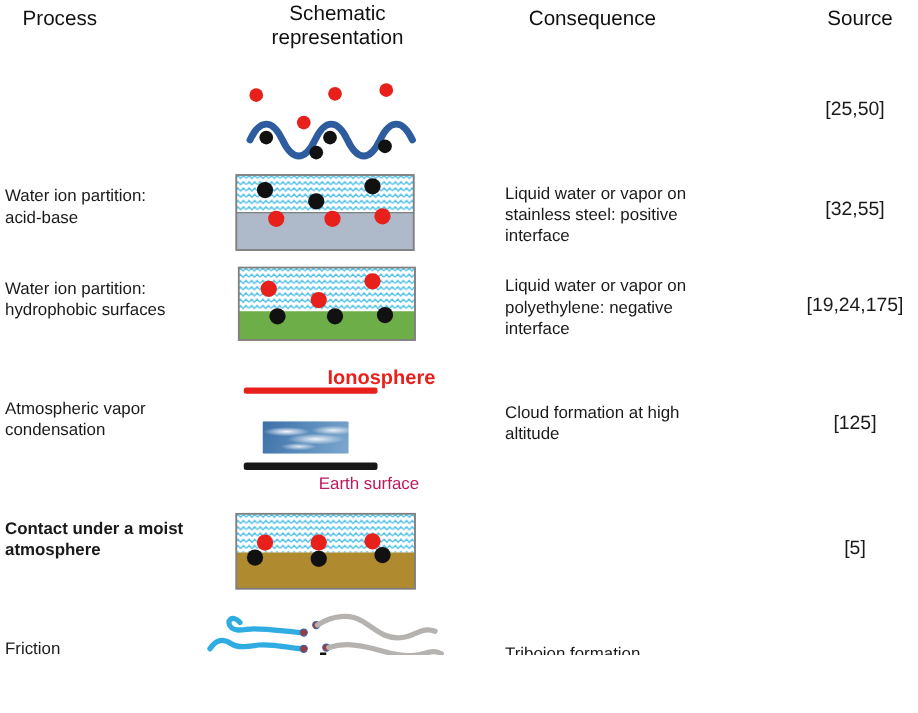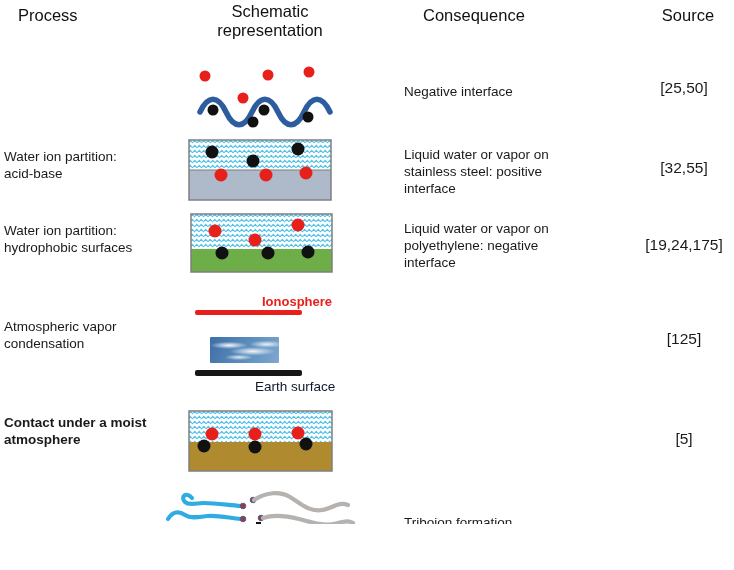--- a/index.html
+++ b/index.html
@@ -10,22 +10,22 @@
   .src{position:absolute;font-size:15.5px;width:104px;left:632px;text-align:center;}
   .schsvg{position:absolute;}
   .bar{position:absolute;border-radius:2px;}
   .cloud{position:absolute;border-radius:1px;
     background-image:
       radial-gradient(ellipse 26px 5px at 28% 32%, rgba(255,255,255,.95), rgba(255,255,255,0) 72%),
       radial-gradient(ellipse 32px 6px at 62% 55%, rgba(255,255,255,.9), rgba(255,255,255,0) 72%),
       radial-gradient(ellipse 20px 4px at 42% 78%, rgba(255,255,255,.8), rgba(255,255,255,0) 72%),
       radial-gradient(ellipse 24px 5px at 82% 28%, rgba(255,255,255,.85), rgba(255,255,255,0) 72%),
       linear-gradient(115deg,#3D6FA8 0%,#5D8FBE 55%,#7FA8CF 100%);}
-  .iono{position:absolute;font-size:13px;font-weight:bold;color:#E8201C;}
-  .earth{position:absolute;font-size:13.5px;color:#0f172a;}
+  .iono{position:absolute;font-size:16px;font-weight:bold;color:#E8201C;}
+  .earth{position:absolute;font-size:13.5px;color:#be185d;}
   svg text{font-family:"Liberation Sans",sans-serif;}
 </style>
 </head>
 <body>
 
 <div id="page">
 
   <div class="hdr" style="left:18px;top:6px;">Process</div>
   <div class="hdr" style="left:423px;top:6px;">Consequence</div>
   <div class="hdr" style="left:195px;top:2px;width:150px;text-align:center;">Schematic representation</div>
@@ -35,21 +35,20 @@
     <path d="M10,52 c8,-17 18,-17 26,0 c8,17 18,17 26,0 c8,-17 18,-17 26,0 c8,17 18,17 26,0 c8,-17 18,-17 26,0" stroke="#2E5D9F" stroke-width="5.5" fill="none" stroke-linecap="round"></path>
     <circle cx="23" cy="50" r="5.5" fill="#111"></circle>
     <circle cx="63" cy="62" r="5.5" fill="#111"></circle>
     <circle cx="74" cy="50" r="5.5" fill="#111"></circle>
     <circle cx="118" cy="57" r="5.5" fill="#111"></circle>
     <circle cx="15" cy="16" r="5.5" fill="#E8201C"></circle>
     <circle cx="53" cy="38" r="5.5" fill="#E8201C"></circle>
     <circle cx="78" cy="15" r="5.5" fill="#E8201C"></circle>
     <circle cx="119" cy="12" r="5.5" fill="#E8201C"></circle>
   </svg>
-  <div class="lbl" style="left:404px;top:83px;width:190px;">Negative interface</div>
   <div class="src" style="top:79px;">[25,50]</div>
 
   <div class="lbl" style="left:4px;top:148px;width:170px;">Water ion partition:
 acid-base</div>
   <svg class="schsvg" style="left:188px;top:139px;" width="144" height="62" viewBox="0 0 144 62">
     <defs>
       <pattern id="pat2" width="9" height="5" patternUnits="userSpaceOnUse">
         <path d="M0,3.8 L2.25,1.4 L4.5,3.8 L6.75,1.4 L9,3.8" stroke="#54C2E8" stroke-width="1.1" fill="none"></path>
       </pattern>
     </defs>
@@ -96,20 +95,22 @@
 
   <div class="lbl" style="left:4px;top:318px;width:170px;">Atmospheric vapor
 condensation</div>
   <div style="position:absolute;left:185px;top:293px;width:158px;height:102px;">
     <div class="iono" style="left:77px;top:1px;">Ionosphere</div>
     <div class="bar" style="left:10px;top:17px;width:107px;height:5px;background:#E8201C;"></div>
     <div class="cloud" style="left:25px;top:44px;width:69px;height:26px;"></div>
     <div class="bar" style="left:10px;top:77px;width:107px;height:6px;background:#171717;"></div>
     <div class="earth" style="left:70px;top:86px;">Earth surface</div>
   </div>
+  <div class="lbl" style="left:404px;top:321px;width:190px;">Cloud formation at high
+altitude</div>
   <div class="src" style="top:330px;">[125]</div>
 
   <div class="lbl" style="left:4px;top:414px;width:170px;font-weight:bold;">Contact under a moist
 atmosphere</div>
   <svg class="schsvg" style="left:188px;top:410px;" width="145" height="62" viewBox="0 0 145 62">
     <defs>
       <pattern id="pat5" width="9" height="5" patternUnits="userSpaceOnUse">
         <path d="M0,3.8 L2.25,1.4 L4.5,3.8 L6.75,1.4 L9,3.8" stroke="#54C2E8" stroke-width="1.1" fill="none"></path>
       </pattern>
     </defs>
@@ -119,20 +120,21 @@
     <circle cx="24" cy="24" r="6.5" fill="#E8201C"></circle>
     <circle cx="67" cy="24" r="6.5" fill="#E8201C"></circle>
     <circle cx="110" cy="23" r="6.5" fill="#E8201C"></circle>
     <circle cx="16" cy="36" r="6.5" fill="#111"></circle>
     <circle cx="67" cy="37" r="6.5" fill="#111"></circle>
     <circle cx="118" cy="34" r="6.5" fill="#111"></circle>
     <rect x="1" y="1" width="143" height="60" fill="none" stroke="#7F7F7F" stroke-width="1.5"></rect>
   </svg>
   <div class="src" style="top:430px;">[5]</div>
 
+  <div class="lbl" style="left:4px;top:510px;width:170px;">Friction</div>
   <svg class="schsvg" style="left:158px;top:486px;" width="212" height="84" viewBox="0 0 212 84">
 
     <path d="M34,12 c-6,-7 -12,-1 -7,4 c4,4 12,1 18,1 c14,0 24,2 38,3" stroke="#2FADE3" stroke-width="4.2" fill="none" stroke-linecap="round"></path>
     <path d="M10,33 c5,-8 11,-8 17,-4 c6,4 14,2 22,1 c12,-1 22,2 34,3" stroke="#2FADE3" stroke-width="4.2" fill="none" stroke-linecap="round"></path>
     <circle cx="85" cy="20" r="2.8" fill="#9E3B33" stroke="#4A5FA5" stroke-width="1"></circle>
     <circle cx="85" cy="33" r="2.8" fill="#9E3B33" stroke="#4A5FA5" stroke-width="1"></circle>
 
     <circle cx="95" cy="14" r="2.8" fill="#9E3B33" stroke="#4A5FA5" stroke-width="1"></circle>
     <circle cx="103" cy="32" r="2.8" fill="#9E3B33" stroke="#4A5FA5" stroke-width="1"></circle>
     <path d="M96,14 c12,-8 26,-9 36,-3 c10,6 18,15 32,13 c10,-1 16,-9 26,-5" stroke="#B5B2AF" stroke-width="4.2" fill="none" stroke-linecap="round"></path>

